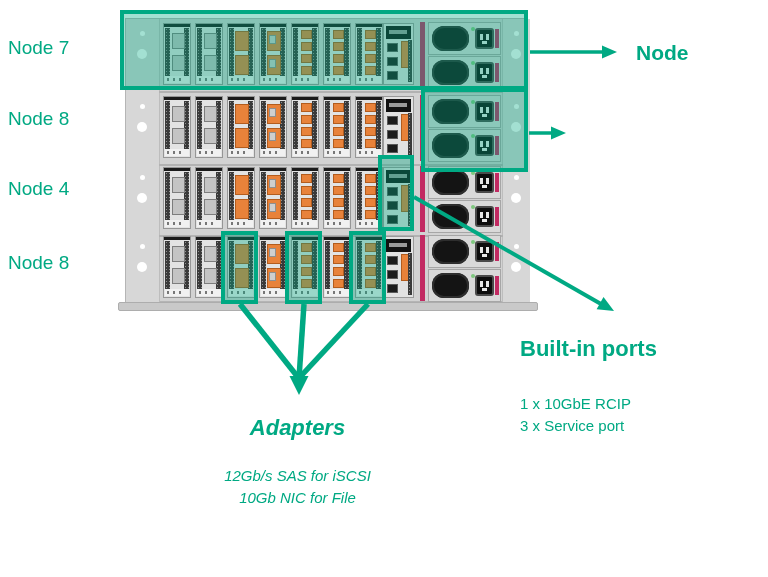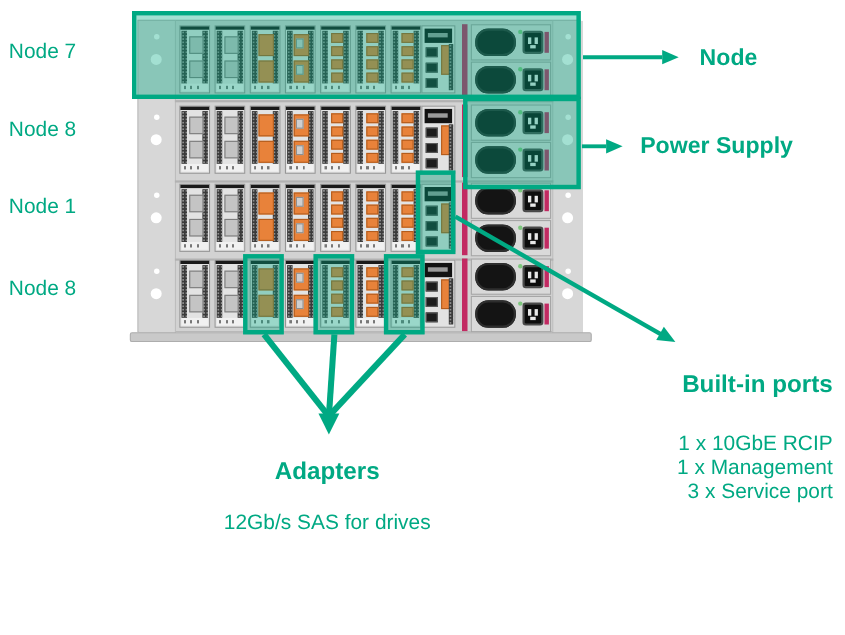--- a/index.html
+++ b/index.html
@@ -67,26 +67,26 @@
   #hl-a1{left:285px;top:231px;width:37px;height:73px;}
   #hl-a2{left:349px;top:231px;width:37px;height:73px;}
   
   #arrows{position:absolute;left:0;top:0;z-index:6;pointer-events:none;}
   #arrows line{stroke:var(--accent);}
   #arrows polygon{fill:var(--accent);}
   
   .node-label{position:absolute;left:8px;color:var(--accent);font-size:19px;z-index:7;}
   #nl0{top:37px;} #nl1{top:108px;} #nl2{top:178px;} #nl3{top:252px;}
   .co-title{color:var(--accent);font-weight:bold;font-size:22px;}
-  .co-item{color:var(--accent);font-size:19px;line-height:22px;}
+  .co-item{color:var(--accent);font-size:15px;line-height:22px;}
   #co-node{position:absolute;left:636px;top:41px;font-size:21px;z-index:7;}
   #co-ps{position:absolute;left:582px;top:121px;font-size:21px;z-index:7;}
-  #co-builtin{position:absolute;left:532px;top:336px;width:225px;text-align:right;z-index:7;}
+  #co-builtin{position:absolute;left:520px;top:336px;width:225px;text-align:left;z-index:7;}
   #co-builtin .items{margin-top:31px;}
-  #co-adapters{position:absolute;left:185px;top:415px;width:225px;text-align:center;z-index:7;}
+  #co-adapters{position:absolute;left:185px;top:415px;width:225px;text-align:center;z-index:7;font-style:italic;}
   #co-adapters .items{margin-top:24px;}
 </style>
 </head>
 <body>
 
 <div id="stage">
 
   <div id="chassis">
       <div class="ear left">
         <div class="hole" style="left: 14px; top: 12px; width: 5px; height: 5px;"></div>
@@ -581,35 +581,34 @@
     <line x1="414" y1="197" x2="601" y2="304" stroke-width="4"></line>
     <polygon points="614,311 596.6,309.2 603.5,297.0"></polygon>
     <line x1="240" y1="304" x2="297" y2="376" stroke-width="5.5"></line>
     <line x1="304" y1="304" x2="299" y2="378" stroke-width="5.5"></line>
     <line x1="368" y1="304" x2="301" y2="376" stroke-width="5.5"></line>
     <polygon points="299,395 289.5,376 308.5,376"></polygon>
   </svg>
 
   <div class="node-label" id="nl0">Node 7</div>
   <div class="node-label" id="nl1">Node 8</div>
-  <div class="node-label" id="nl2">Node 1</div>
+  <div class="node-label" id="nl2">Node 4</div>
   <div class="node-label" id="nl3">Node 8</div>
 
   <div id="co-node" class="co-title">Node</div>
-  <div id="co-ps" class="co-title">Power Supply</div>
 
   <div id="co-builtin">
     <div class="co-title">Built-in ports</div>
     <div class="items">
       <div class="co-item">1 x 10GbE RCIP</div>
-      <div class="co-item">1 x Management</div>
       <div class="co-item">3 x Service port</div>
     </div>
   </div>
 
   <div id="co-adapters">
     <div class="co-title">Adapters</div>
     <div class="items">
-      <div class="co-item">12Gb/s SAS for drives</div>
+      <div class="co-item">12Gb/s SAS for iSCSI</div>
+      <div class="co-item">10Gb NIC for File</div>
     </div>
   </div>
 
 </div>
 
 </body></html>

